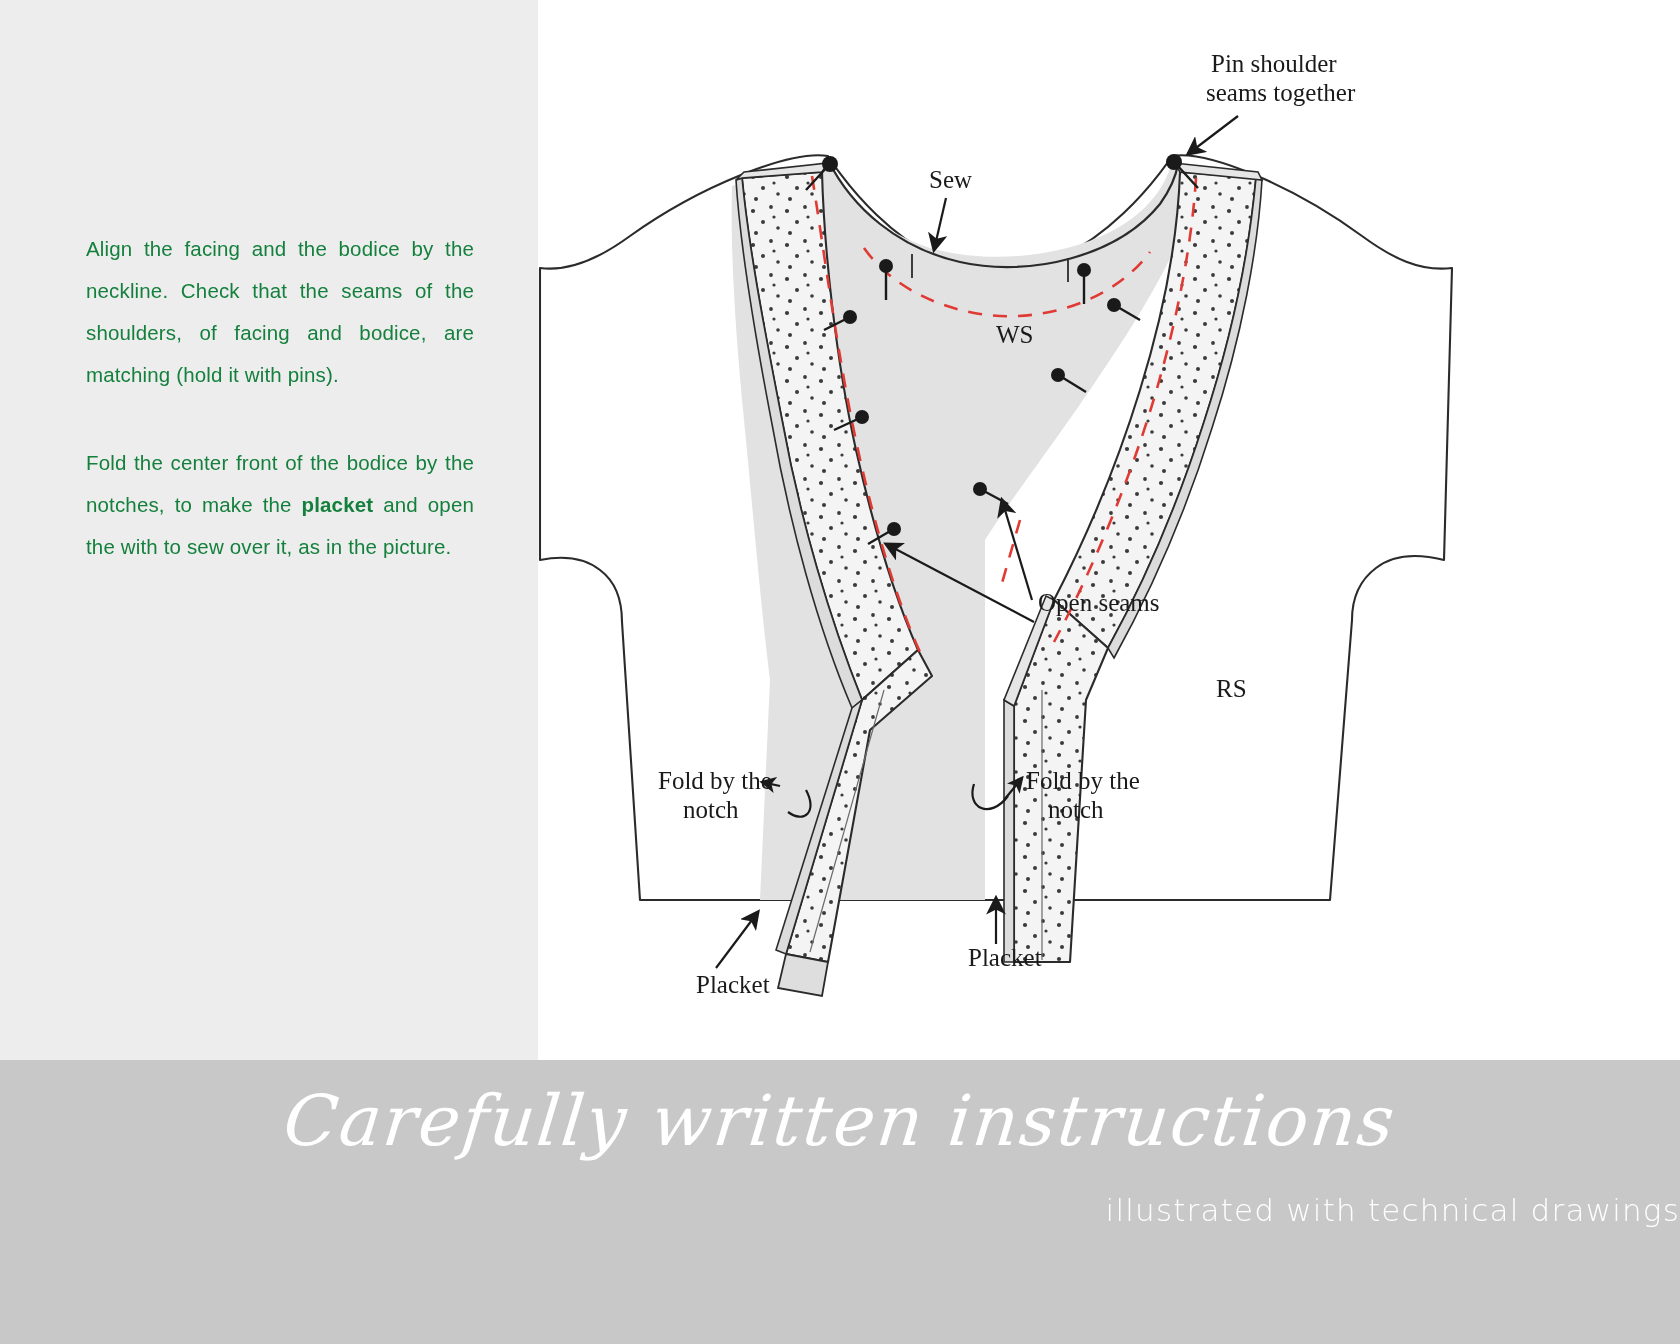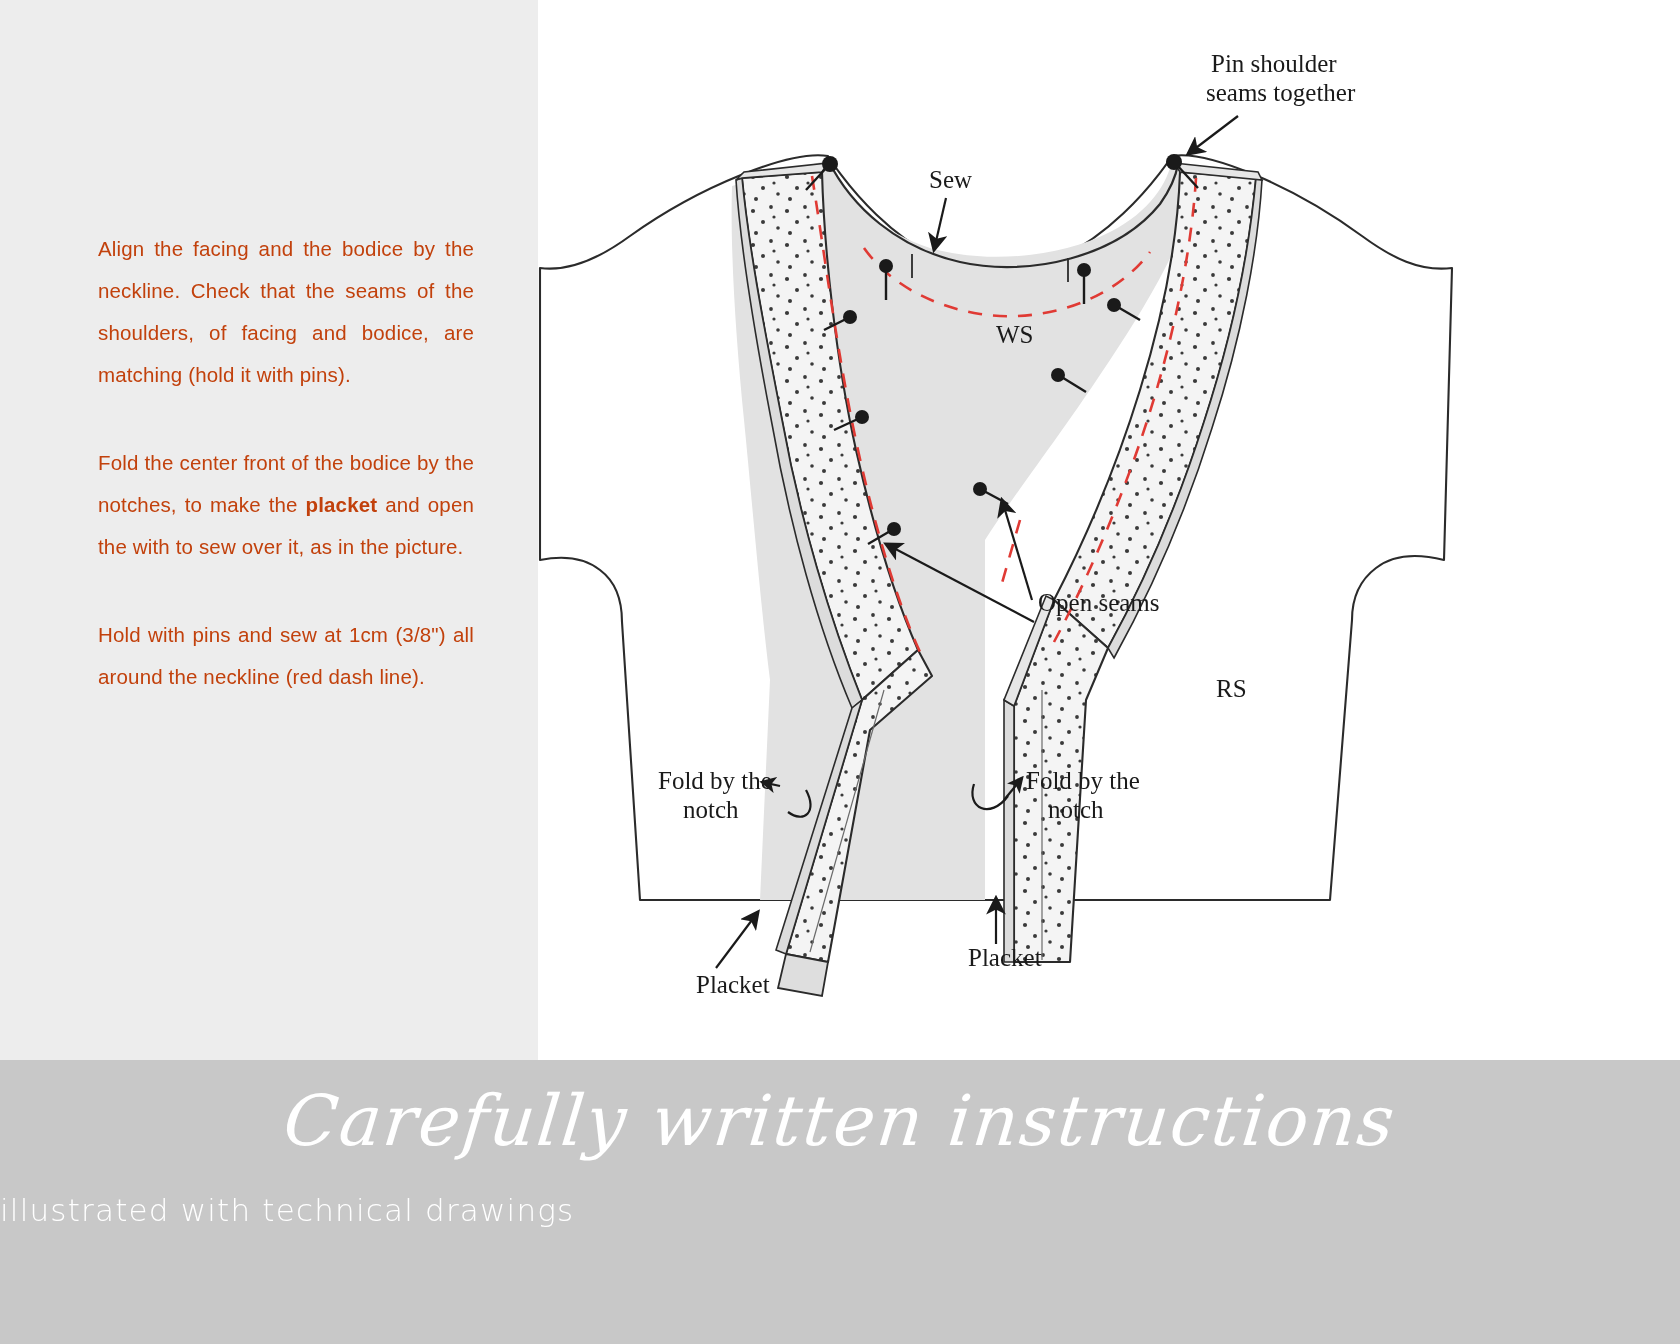--- a/index.html
+++ b/index.html
@@ -28,23 +28,23 @@
   #instructions-body {
     position: absolute;
     left: 82px;
     top: 228px;
     width: 392px;
   }
   .instruction-paragraph {
     font-family: "Liberation Sans", sans-serif;
     font-size: 20.5px;
     line-height: 42px;
-    color: #c2410c;
+    color: #15803d;
     text-align: justify;
-    margin: 0 0 46px 16px;
+    margin: 0 0 46px 4px;
     letter-spacing: 0.15px;
   }
   .instruction-paragraph:last-child { margin-bottom: 0; }
   .instruction-paragraph b { font-weight: 700; }
 
   
   #diagram-area {
     position: absolute;
     left: 538px;
     top: 0;
@@ -90,39 +90,38 @@
     font-size: 70px;
     letter-spacing: 2px;
     white-space: nowrap;
     transform: skewX(-6deg);
   }
   #banner-subtitle {
     position: absolute;
     left: 0;
     top: 132px;
     width: 1680px;
-    text-align: left;
+    text-align: right;
     color: #ffffff;
     font-family: "DejaVu Sans", sans-serif;
     font-weight: 300;
     font-size: 31px;
     letter-spacing: 1.2px;
     white-space: nowrap;
   }
 </style>
 </head>
 <body>
 
 <div id="page">
 
   <div id="instructions-panel">
     <div id="instructions-body">
       <p class="instruction-paragraph">Align the facing and the bodice by the neckline. Check that the seams of the shoulders, of facing and bodice, are matching (hold it with pins).</p>
       <p class="instruction-paragraph"><span>Fold the center front of the bodice by the notches, to make the </span><b>placket</b><span> and open the with to sew over it, as in the picture.</span></p>
-      <p class="instruction-paragraph">Hold with pins and sew at 1cm (3/8") all around the neckline (red dash line).</p>
     </div>
   </div>
 
   <div id="diagram-area">
     <svg id="diagram-svg" viewBox="0 0 1680 1060" xmlns="http://www.w3.org/2000/svg">
       <defs>
 
         <pattern id="stipple" width="34" height="34" patternUnits="userSpaceOnUse">
           <rect width="34" height="34" fill="#f4f4f4"></rect>
           <circle cx="5" cy="7" r="2.1" fill="#3a3a3a"></circle>

